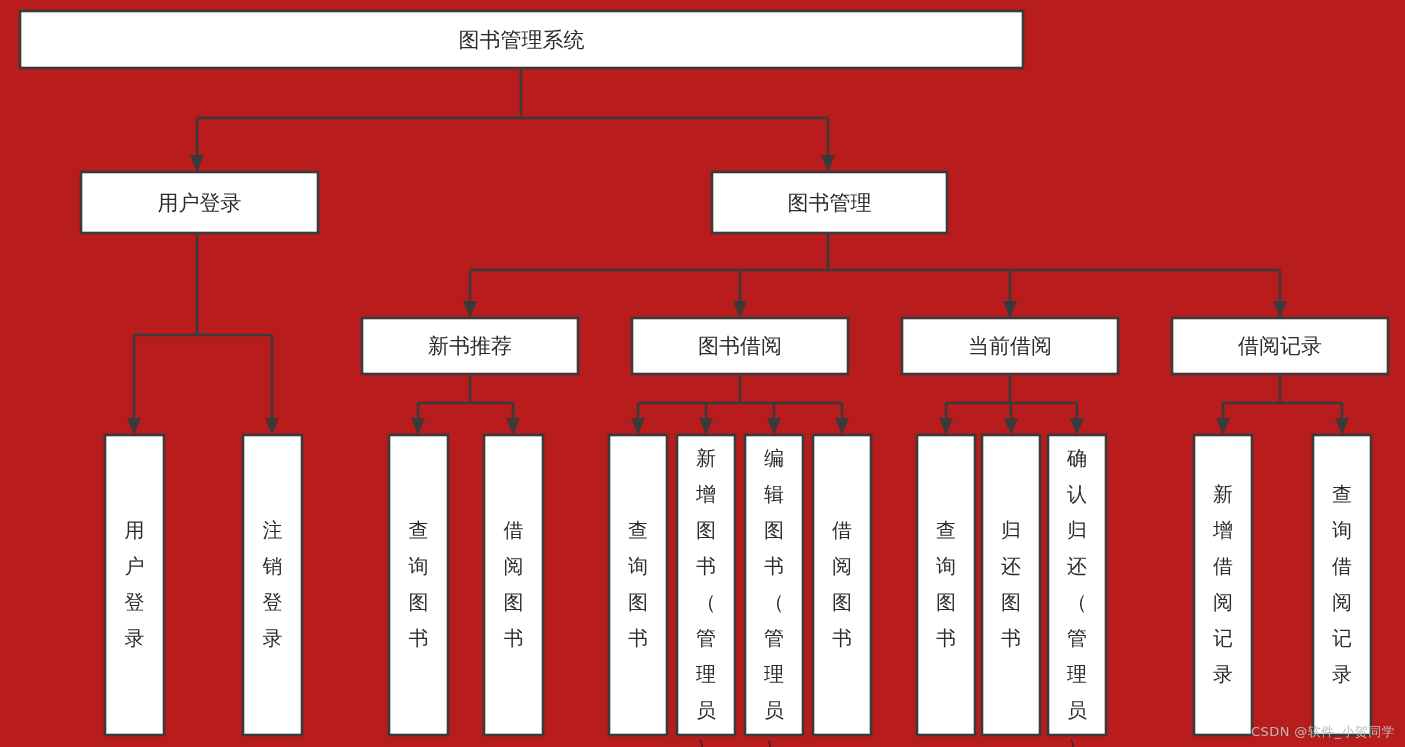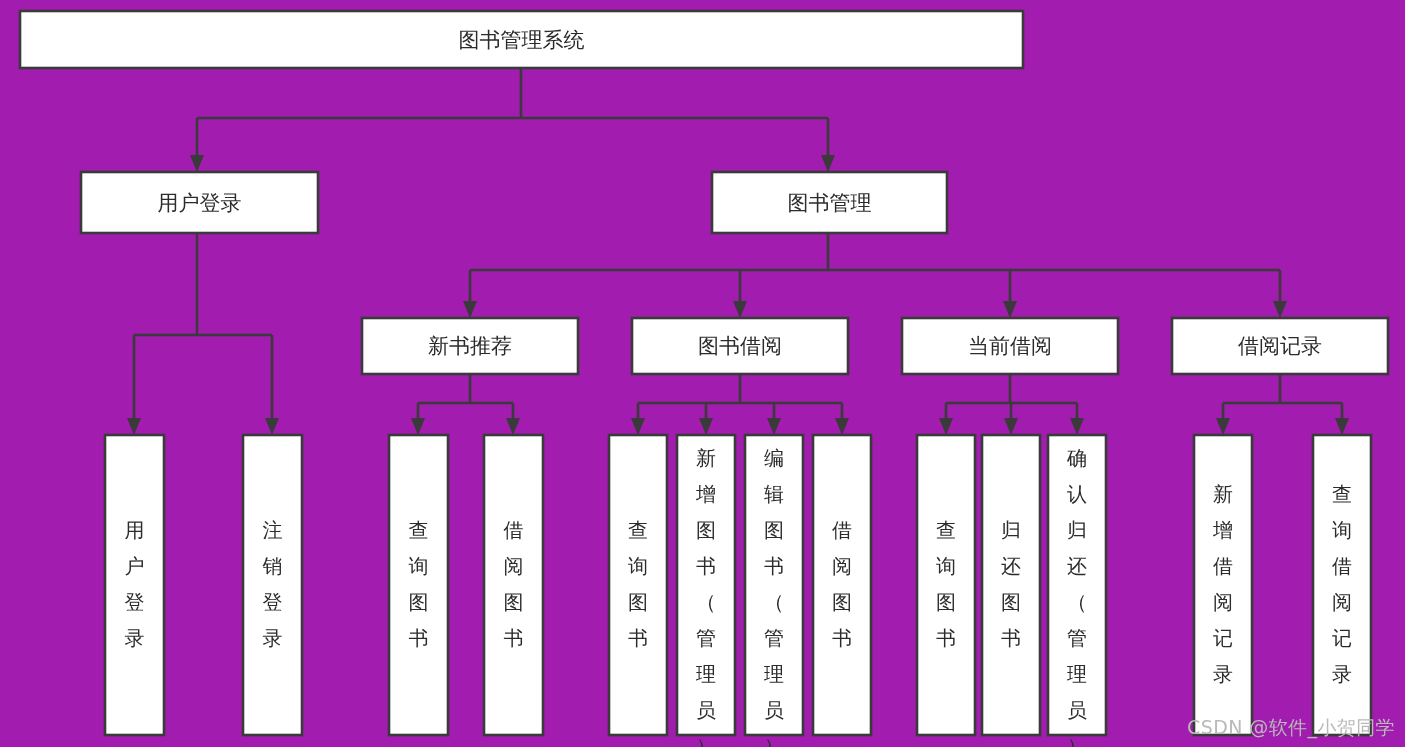--- a/index.html
+++ b/index.html
@@ -12,21 +12,21 @@
     width: 1405px;
     height: 747px;
     font-family: "DejaVu Sans", "Liberation Sans", sans-serif;
     overflow: hidden;
     position: relative;
   }
   #diagram-root {
     position: relative;
     width: 1405px;
     height: 747px;
-    background: #a21caf;
+    background: #b91c1c;
   }
   svg#tree-svg {
     position: absolute;
     left: 0;
     top: 0;
     width: 1405px;
     height: 747px;
     display: block;
   }
   .node-box {
@@ -52,21 +52,21 @@
     dominant-baseline: middle;
   }
   text.node-label.vertical {
     font-size: 20px;
   }
   .watermark {
     position: absolute;
     right: 10px;
     bottom: 6px;
     color: #b9b9b9;
-    font-size: 19px;
+    font-size: 13px;
     font-family: "DejaVu Sans", "Liberation Sans", sans-serif;
     white-space: nowrap;
     letter-spacing: 0.4px;
   }
 </style>
 </head>
 <body>
 
 <div id="diagram-root">
   <svg id="tree-svg" viewBox="0 0 1405 747">

